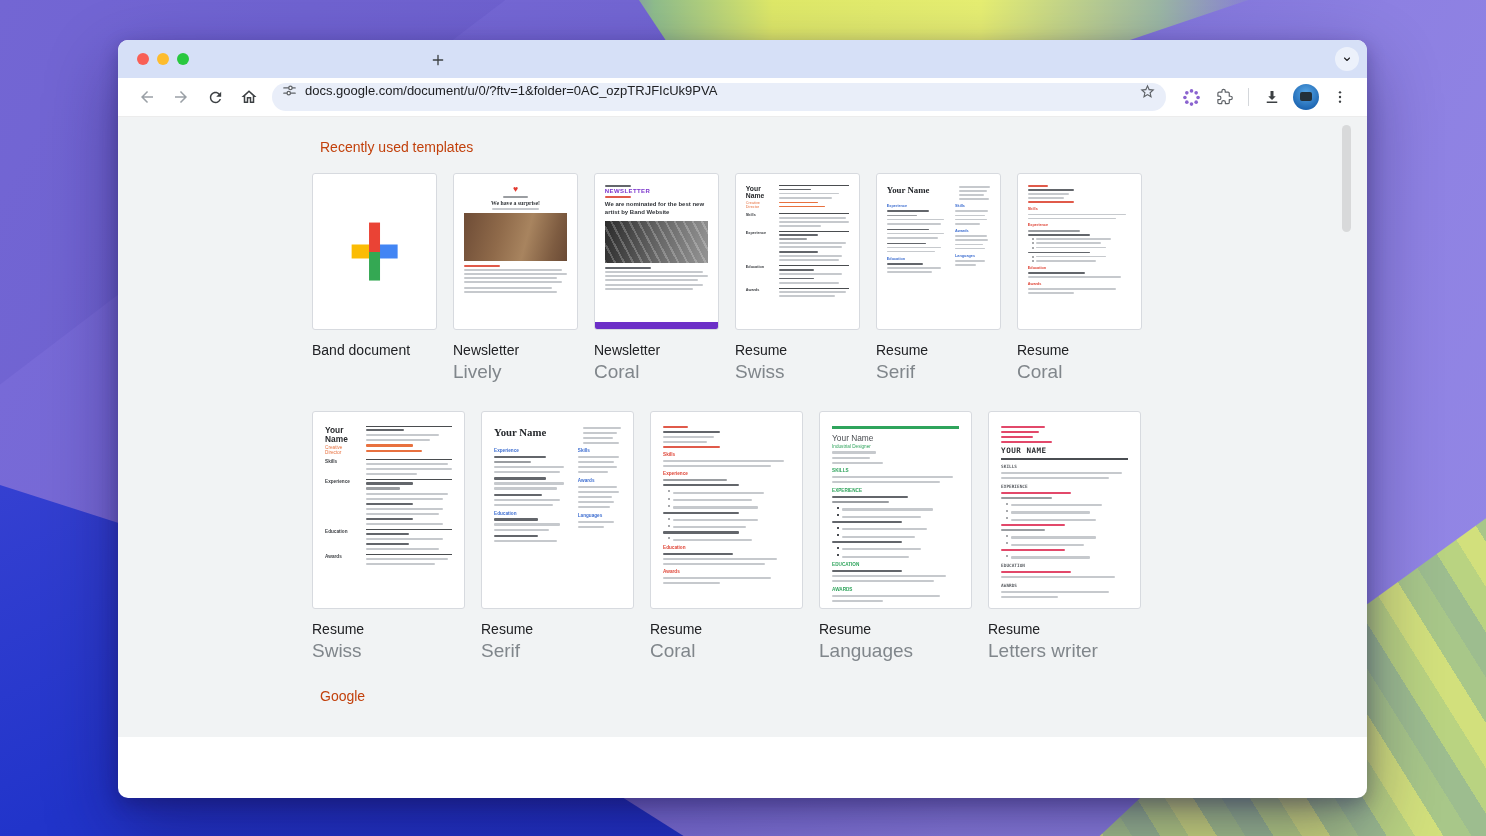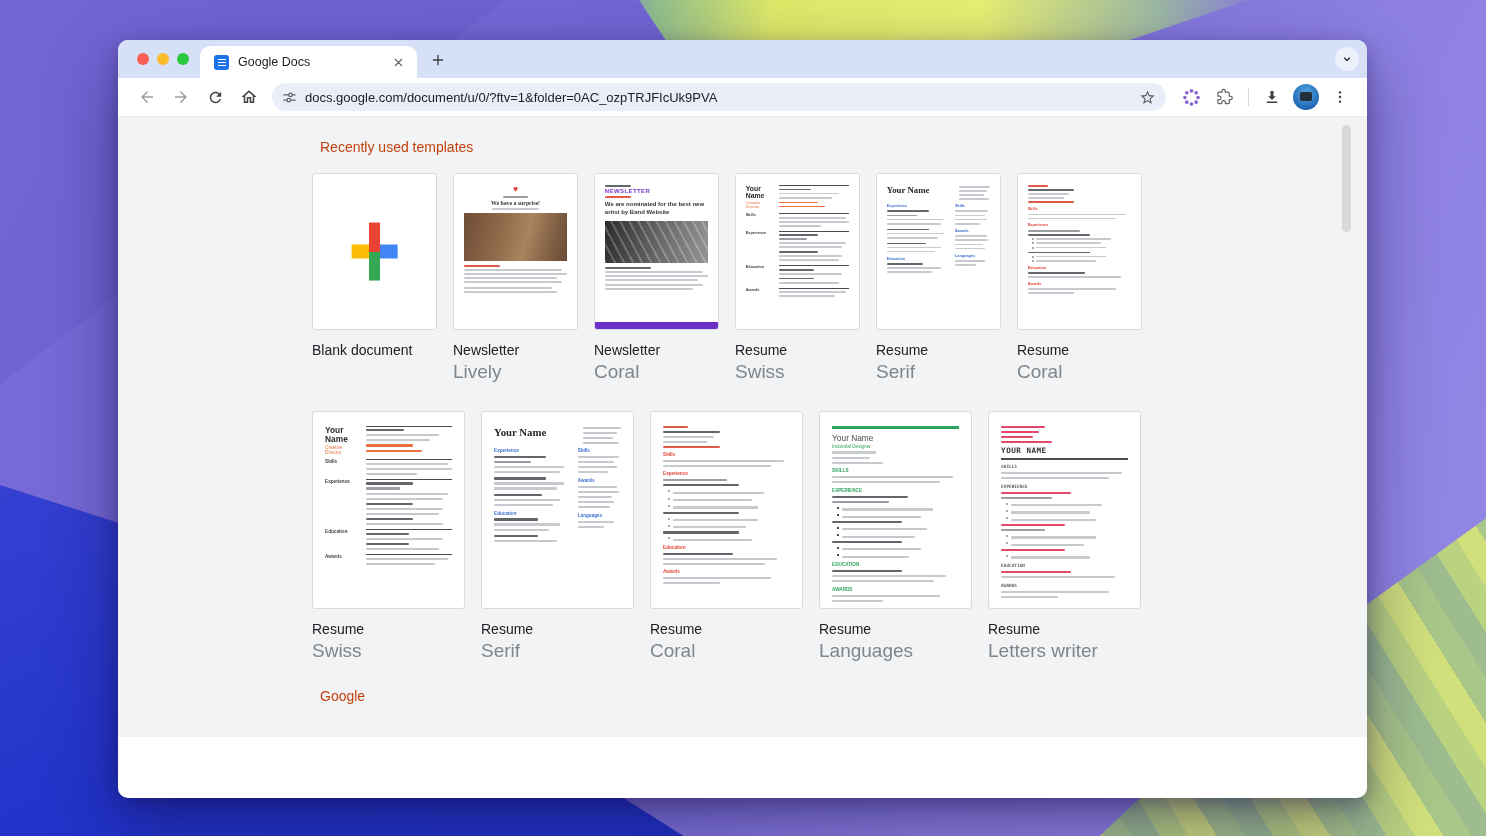--- a/index.html
+++ b/index.html
@@ -29,21 +29,21 @@
   .favicon{width:15px;height:15px;background:#1a73e8;border-radius:3px;position:relative;flex:none;}
   .favicon i{position:absolute;left:3.5px;top:4px;width:8px;height:1.6px;background:#fff;
     box-shadow:0 3px 0 #fff,0 6px 0 #fff;}
   .tab-title{font-size:12.5px;color:#1f1f1f;margin-left:9px;flex:1;white-space:nowrap;overflow:hidden;}
   .tab-close{width:18px;height:18px;display:flex;align-items:center;justify-content:center;border-radius:50%;flex:none;}
   .newtab{position:absolute;left:308px;top:8px;width:24px;height:24px;display:flex;align-items:center;justify-content:center;border-radius:50%;}
   .win-chev{position:absolute;right:8px;top:7px;width:24px;height:24px;border-radius:50%;
     background:rgba(255,255,255,.55);display:flex;align-items:center;justify-content:center;}
   .toolbar{height:39px;background:#fff;display:flex;align-items:center;padding:0 10px 0 12px;border-bottom:1px solid #ececec;box-sizing:border-box;}
   .tbtn{width:28px;height:28px;display:flex;align-items:center;justify-content:center;border-radius:50%;flex:none;margin:0 3px;}
-  .omnibox{flex:1;height:28px;background:#e9eef9;border-radius:14px;margin:0 8px 0 6px;display:flex;align-items:center;padding:0 10px 0 10px;min-width:0;}
+  .omnibox{flex:1;height:28px;background:#e9eef9;border-radius:14px;margin:0 8px 0 6px;display:flex;align-items:flex-start;padding:0 10px 0 10px;min-width:0;}
   .omni-url{font-size:13px;color:#202124;margin-left:8px;flex:1;white-space:nowrap;overflow:hidden;}
   .divider{width:1px;height:18px;background:#d4d7db;margin:0 6px;flex:none;}
   .avatar{width:26px;height:26px;border-radius:50%;flex:none;margin:0 4px;
     background:radial-gradient(circle at 50% 35%,#56a6e6,#1d66b2 75%);position:relative;overflow:hidden;}
   .avatar i{position:absolute;left:7px;top:8px;width:12px;height:9px;background:#233039;border-radius:2px;}
   
   .pagehead{height:60px;background:#fff;display:flex;align-items:center;}
   .pagehead h1{font-size:17px;font-weight:400;color:#3c4043;margin:0 0 0 84px;}
   .content{position:relative;height:620px;background:#f1f3f4;overflow:hidden;}
   .gsec{padding-left:194px;}
@@ -127,31 +127,20 @@
 <div class="bg bg-green"></div>
 
 <div class="window">
 
   <div class="tabstrip">
     <div class="lights">
       <div class="light r"></div>
       <div class="light y"></div>
       <div class="light g"></div>
     </div>
-    <div class="tab">
-      <div class="favicon">
-          <i></i>
-        </div>
-      <div class="tab-title">Google Docs</div>
-      <div class="tab-close">
-        <svg width="13" height="13" viewBox="0 0 24 24">
-            <path d="M6 6l12 12M18 6L6 18" stroke="#5f6368" stroke-width="2" fill="none" stroke-linecap="round"></path>
-          </svg>
-      </div>
-    </div>
     <div class="newtab">
       <svg width="16" height="16" viewBox="0 0 24 24">
           <path d="M12 5v14M5 12h14" stroke="#3c4043" stroke-width="2" fill="none" stroke-linecap="round"></path>
         </svg>
     </div>
     <div class="win-chev">
       <svg width="12" height="12" viewBox="0 0 24 24">
           <path d="M7 10l5 5 5-5" stroke="#202124" stroke-width="2.2" fill="none" stroke-linecap="round" stroke-linejoin="round"></path>
         </svg>
     </div>
@@ -232,21 +221,21 @@
       <h2>Recently used templates</h2>
       <div class="trow sm">
 
         <div class="titem">
           <div class="card">
             <div class="plus">
                 <i class="h"></i>
                 <i class="v"></i>
               </div>
           </div>
-          <div class="tt">Blank document</div>
+          <div class="tt">Band document</div>
           <div class="ts"></div>
         </div>
 
         <div class="titem">
           <div class="card">
             <div class="th lv">
               <div class="lv-heart">♥</div>
               <div class="ln dk w25 cen"></div>
               <div class="lv-head">We have a surprise!</div>
               <div class="ln w45 cen"></div>

